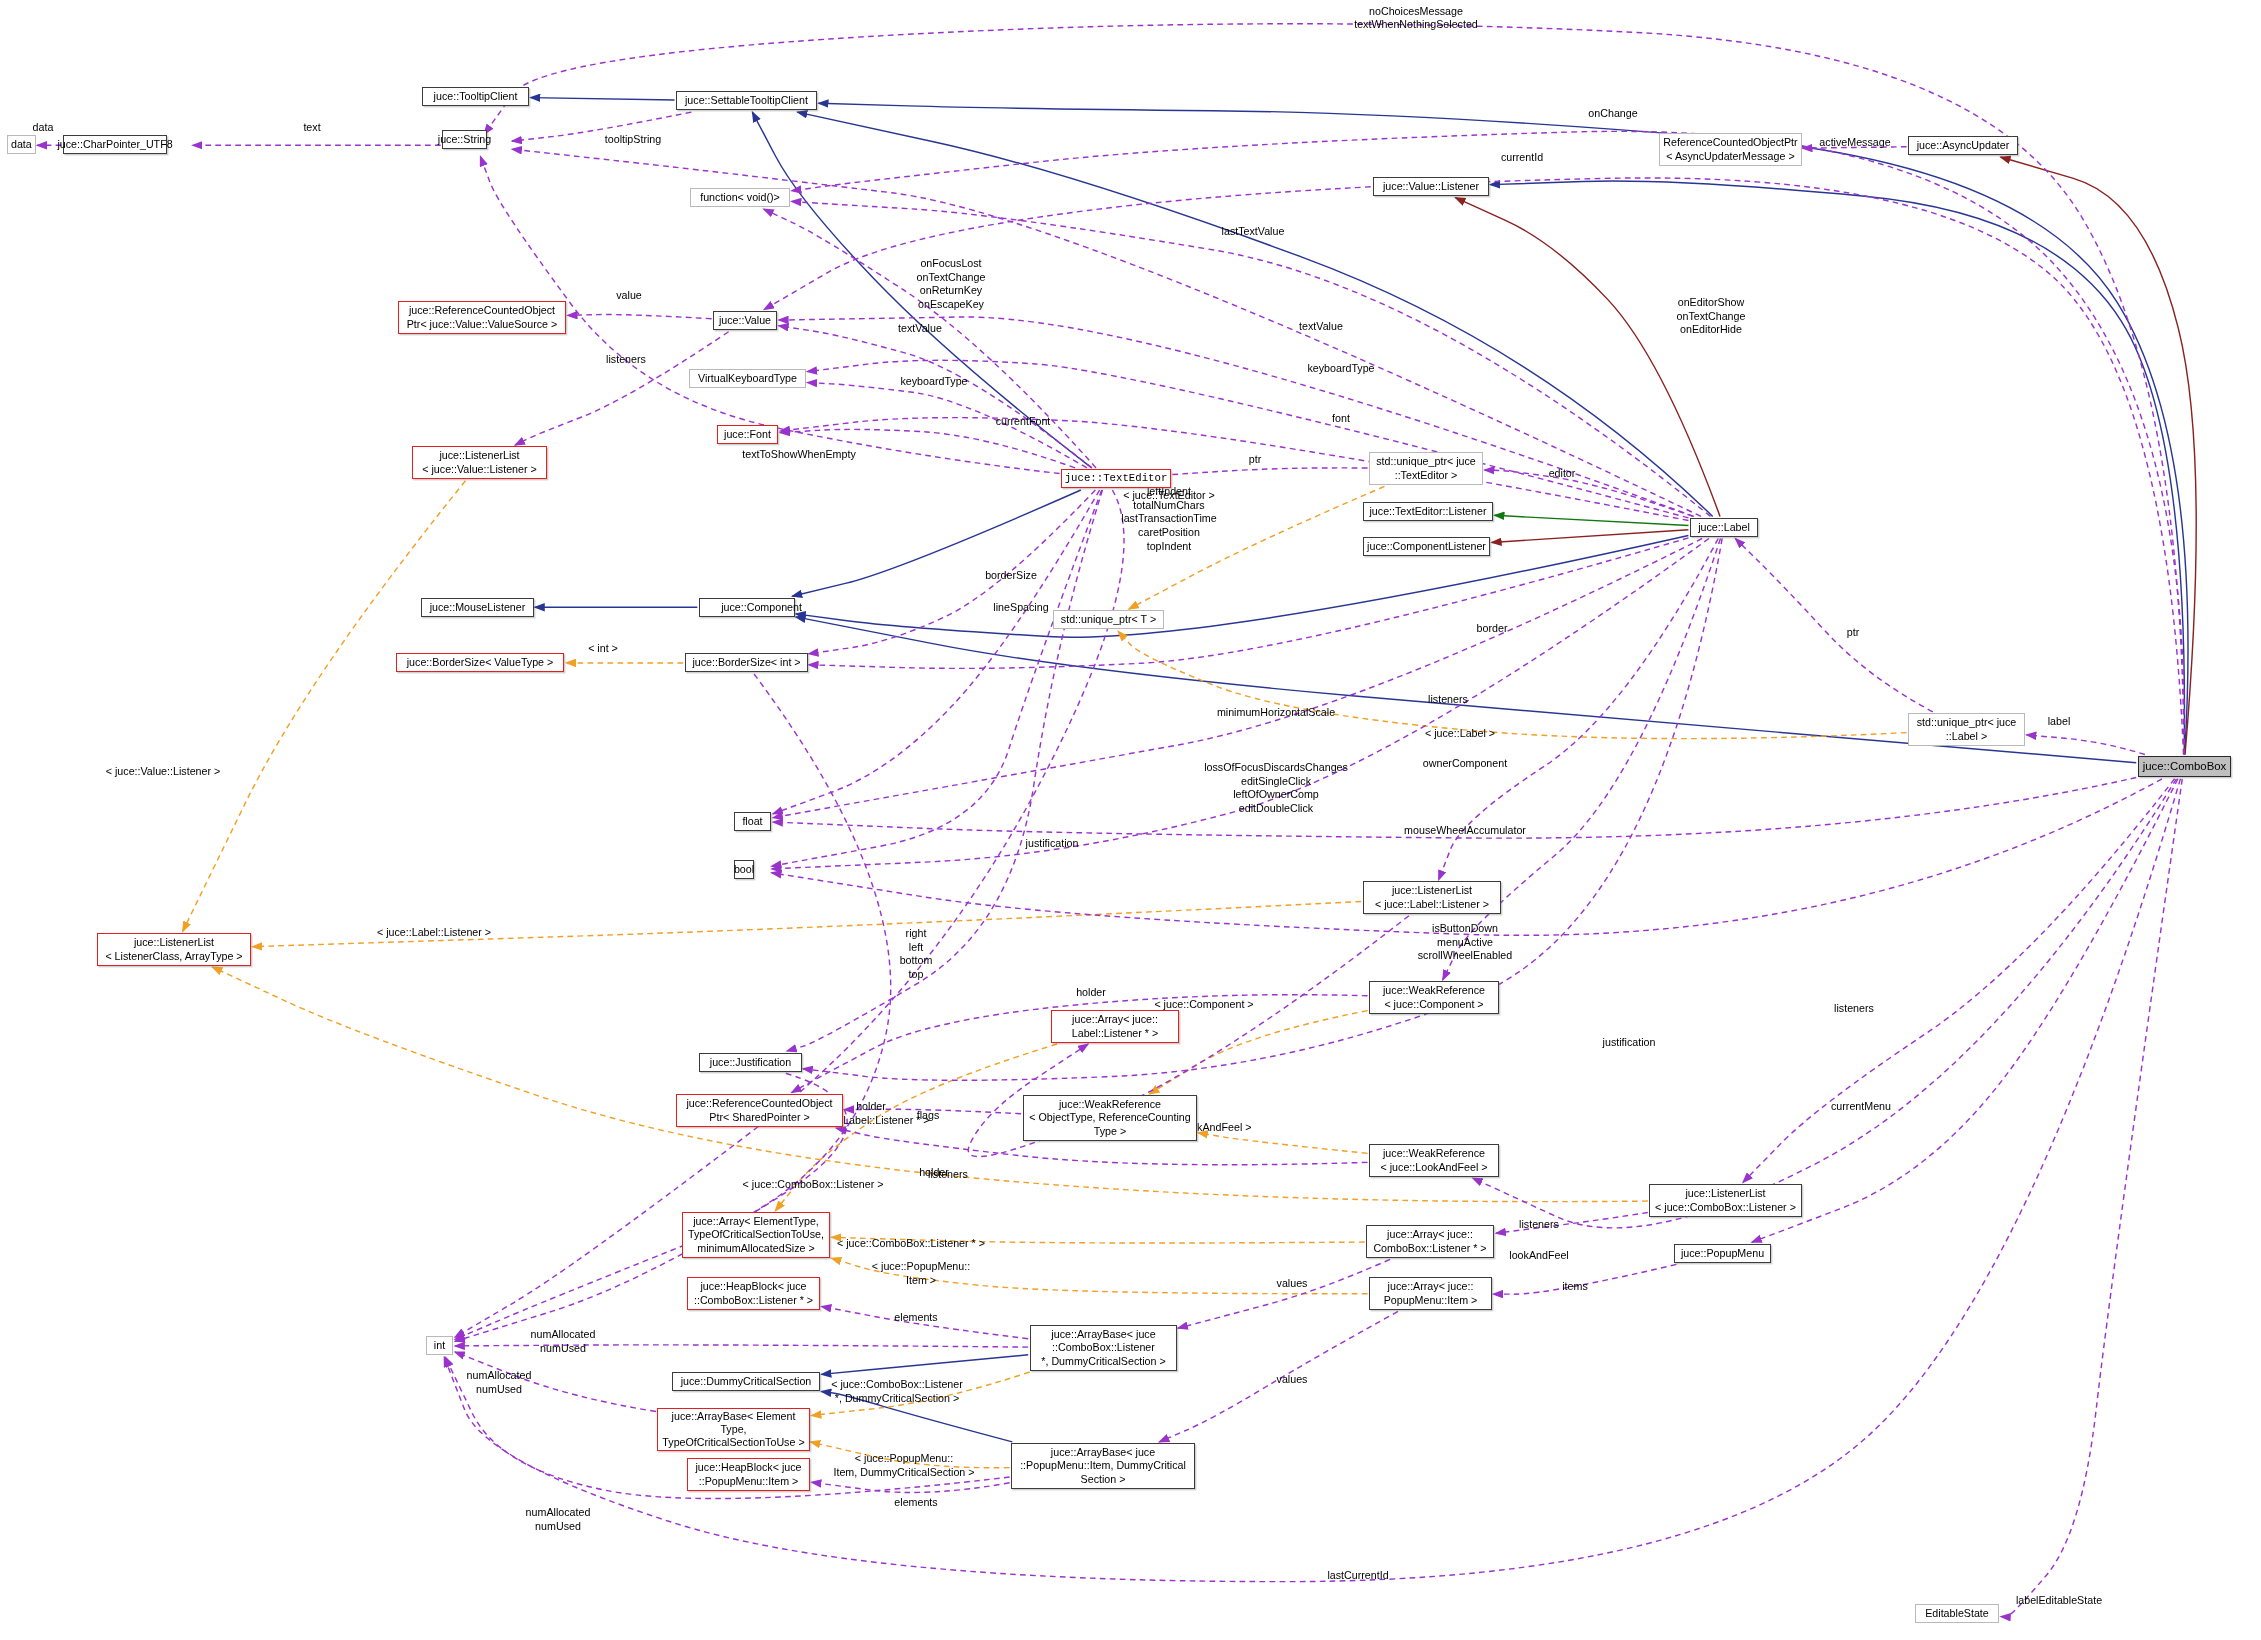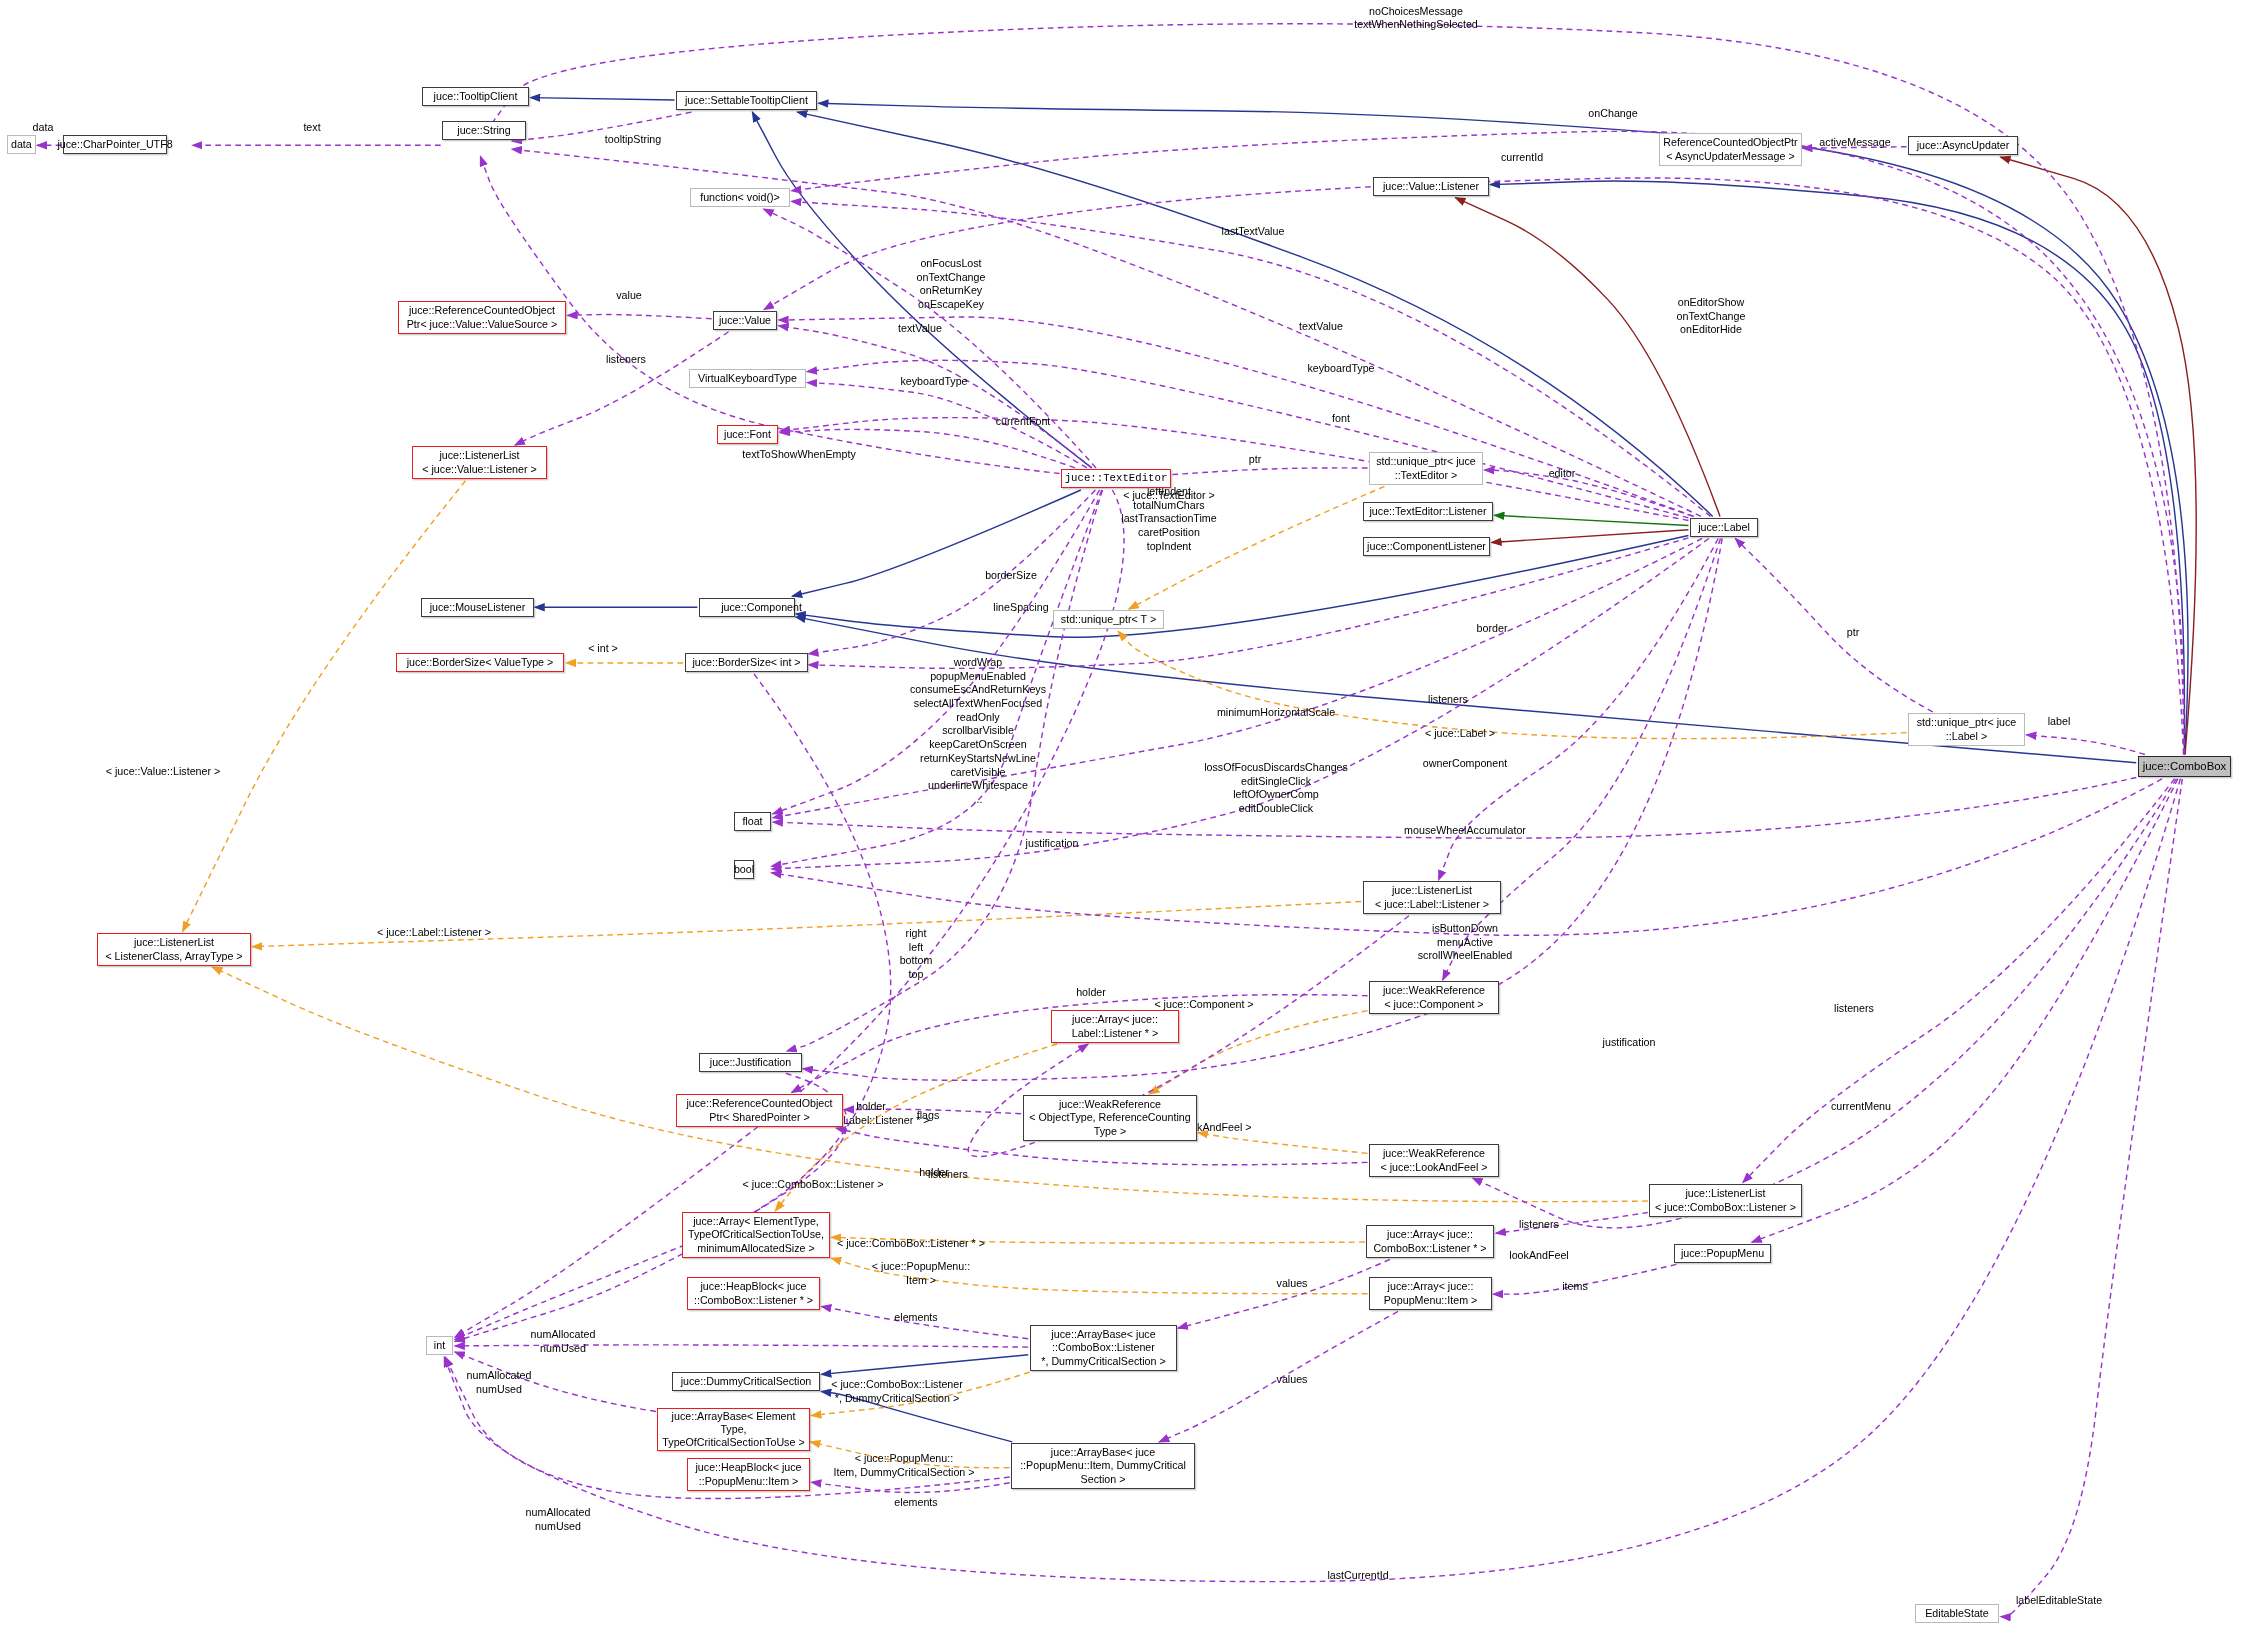--- a/index.html
+++ b/index.html
@@ -162,31 +162,20 @@
     <div class="edge-label" style="left: 1023px; top: 422px;">currentFont</div>
     <div class="edge-label" style="left: 1341px; top: 419px;">font</div>
     <div class="edge-label" style="left: 1855px; top: 143px;">activeMessage</div>
     <div class="edge-label" style="left: 1562px; top: 474px;">editor</div>
     <div class="edge-label" style="left: 1255px; top: 460px;">ptr</div>
     <div class="edge-label" style="left: 1853px; top: 633px;">ptr</div>
     <div class="edge-label" style="left: 2059px; top: 722px;">label</div>
     <div class="edge-label" style="left: 1011px; top: 576px;">borderSize</div>
     <div class="edge-label" style="left: 1492px; top: 629px;">border</div>
     <div class="edge-label" style="left: 1021px; top: 608px;">lineSpacing</div>
-    <div class="edge-label" style="left: 978px; top: 731px;">wordWrap
-popupMenuEnabled
-consumeEscAndReturnKeys
-selectAllTextWhenFocused
-readOnly
-scrollbarVisible
-keepCaretOnScreen
-returnKeyStartsNewLine
-caretVisible
-underlineWhitespace
-...</div>
     <div class="edge-label" style="left: 1276px; top: 713px;">minimumHorizontalScale</div>
     <div class="edge-label" style="left: 1276px; top: 788px;">lossOfFocusDiscardsChanges
 editSingleClick
 leftOfOwnerComp
 editDoubleClick</div>
     <div class="edge-label" style="left: 1465px; top: 831px;">mouseWheelAccumulator</div>
     <div class="edge-label" style="left: 1465px; top: 943px;">isButtonDown
 menuActive
 scrollWheelEnabled</div>
     <div class="edge-label" style="left: 1169px; top: 519px;">leftIndent
@@ -219,21 +208,21 @@
     <div class="edge-label" style="left: 563px; top: 1342px;">numAllocated
 numUsed</div>
     <div class="edge-label" style="left: 499px; top: 1383px;">numAllocated
 numUsed</div>
     <div class="edge-label" style="left: 558px; top: 1520px;">numAllocated
 numUsed</div>
     <div class="edge-label" style="left: 1358px; top: 1576px;">lastCurrentId</div>
     <div class="edge-label" style="left: 2059px; top: 1601px;">labelEditableState</div>
     <div class="node gray" style="left: 7.1px; top: 135px; width: 28.5px; min-height: 19px;"><span>data</span></div>
     <div class="node" style="left: 63px; top: 135px; width: 104px; min-height: 19px;"><span>juce::CharPointer_UTF8</span></div>
-    <div class="node" style="left: 442px; top: 121px; width: 84px; min-height: 19px;"><span>juce::String</span></div>
+    <div class="node" style="left: 442px; top: 130px; width: 45px; min-height: 19px;"><span>juce::String</span></div>
     <div class="node" style="left: 422px; top: 87px; width: 107px; min-height: 19px;"><span>juce::TooltipClient</span></div>
     <div class="node" style="left: 676px; top: 91px; width: 141px; min-height: 19px;"><span>juce::SettableTooltipClient</span></div>
     <div class="node gray" style="left: 690px; top: 188px; width: 100px; min-height: 19px;"><span>function&lt; void()&gt;</span></div>
     <div class="node red" style="left: 398px; top: 301px; width: 168px; min-height: 33px;"><span>juce::ReferenceCountedObject
 Ptr&lt; juce::Value::ValueSource &gt;</span></div>
     <div class="node" style="left: 713px; top: 311px; width: 64px; min-height: 19px;"><span>juce::Value</span></div>
     <div class="node gray" style="left: 689px; top: 369px; width: 117px; min-height: 19px;"><span>VirtualKeyboardType</span></div>
     <div class="node red" style="left: 717px; top: 425px; width: 61px; min-height: 19px;"><span>juce::Font</span></div>
     <div class="node red" style="left: 412px; top: 446px; width: 135px; min-height: 33px;"><span>juce::ListenerList
 &lt; juce::Value::Listener &gt;</span></div>

